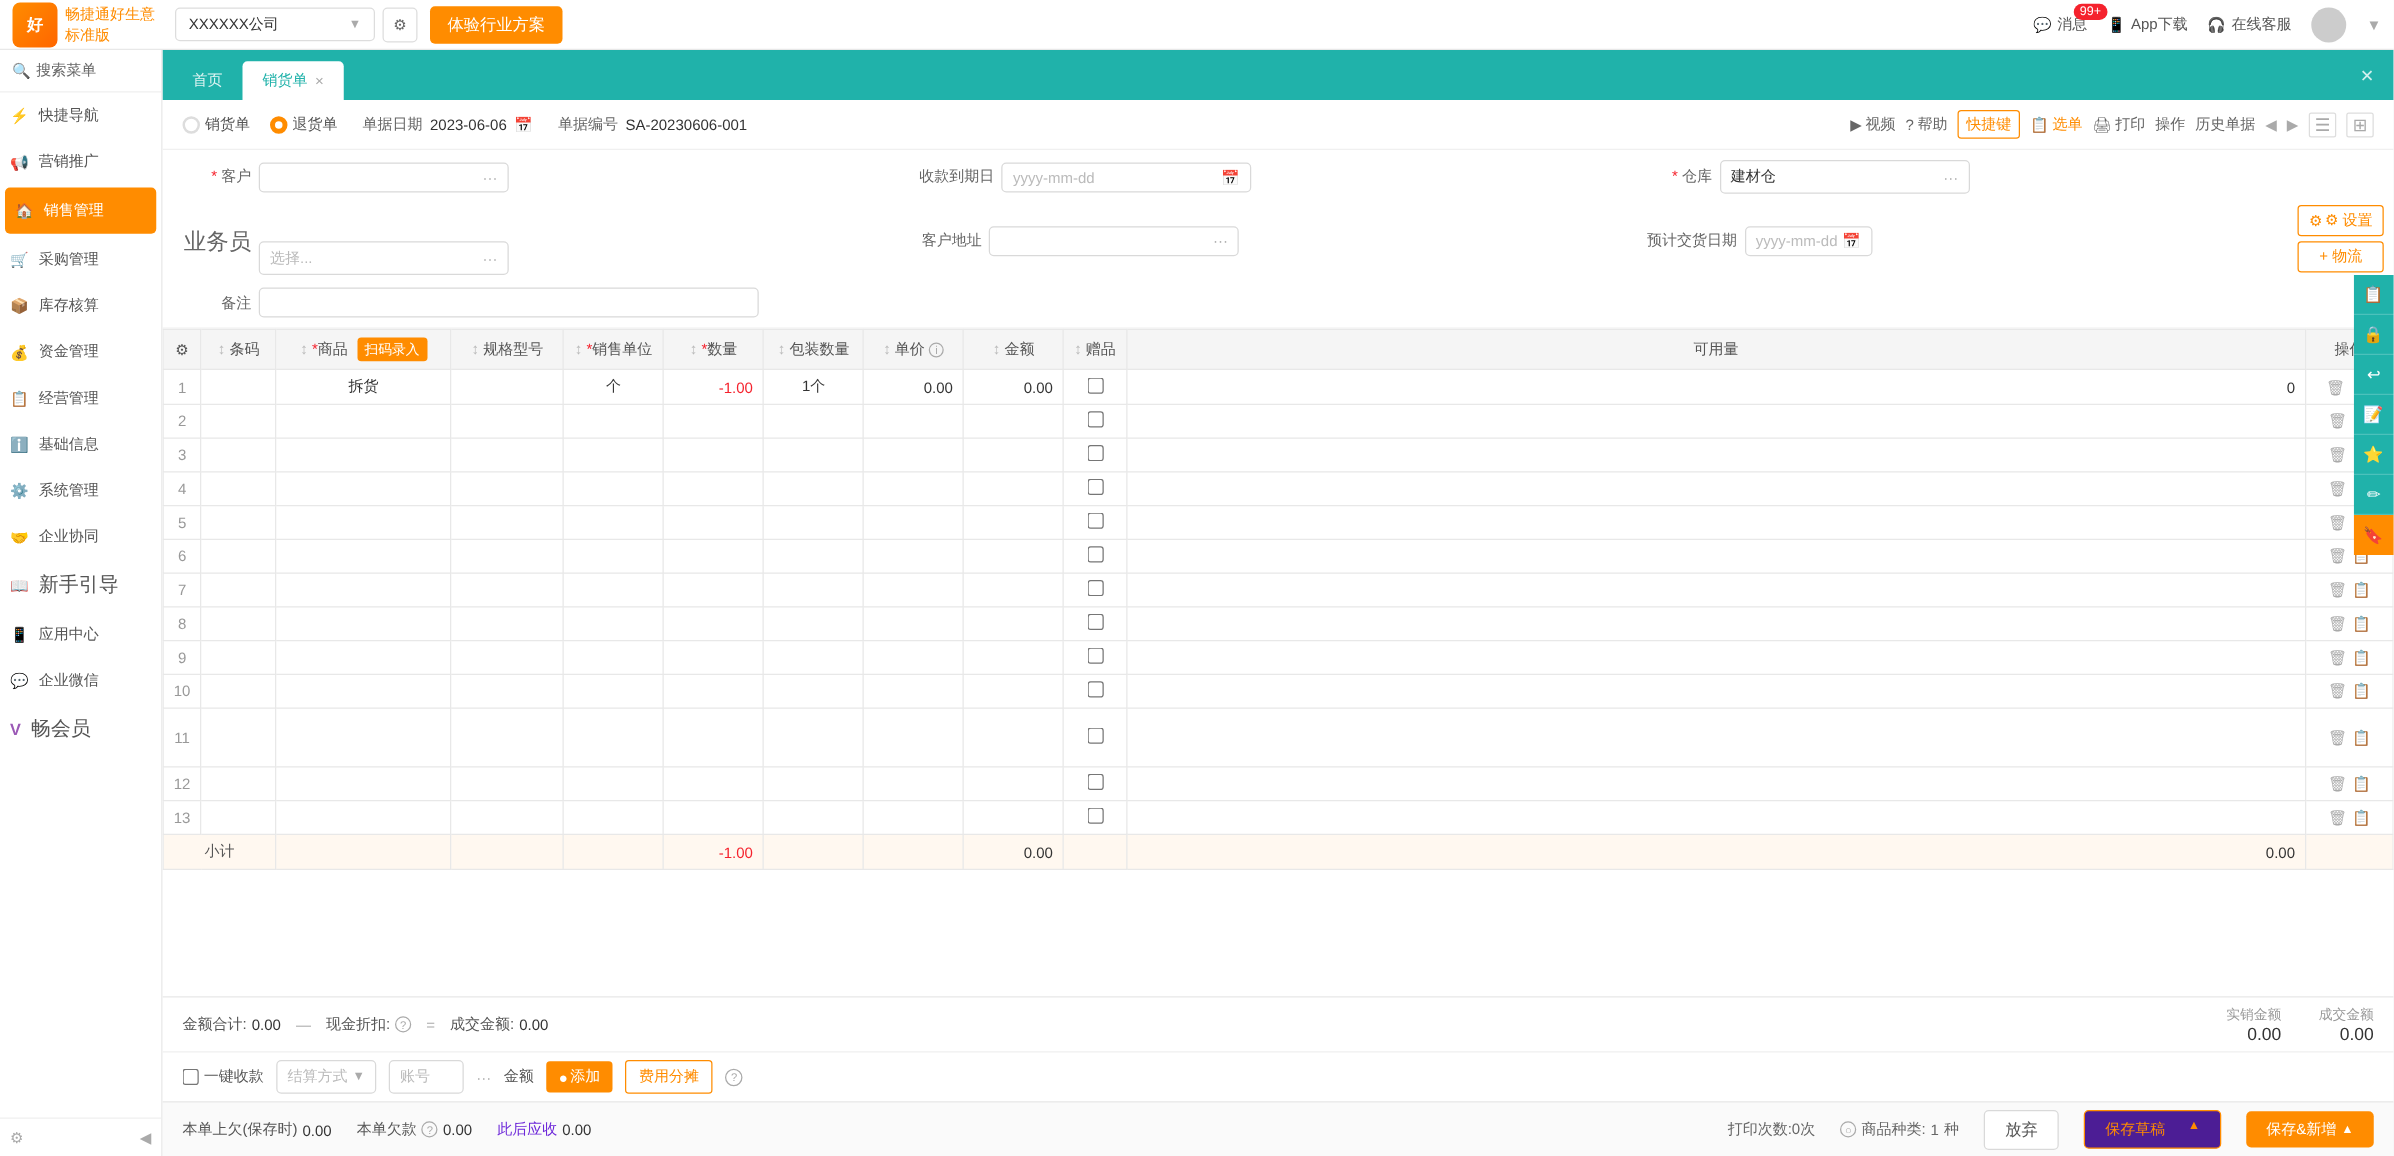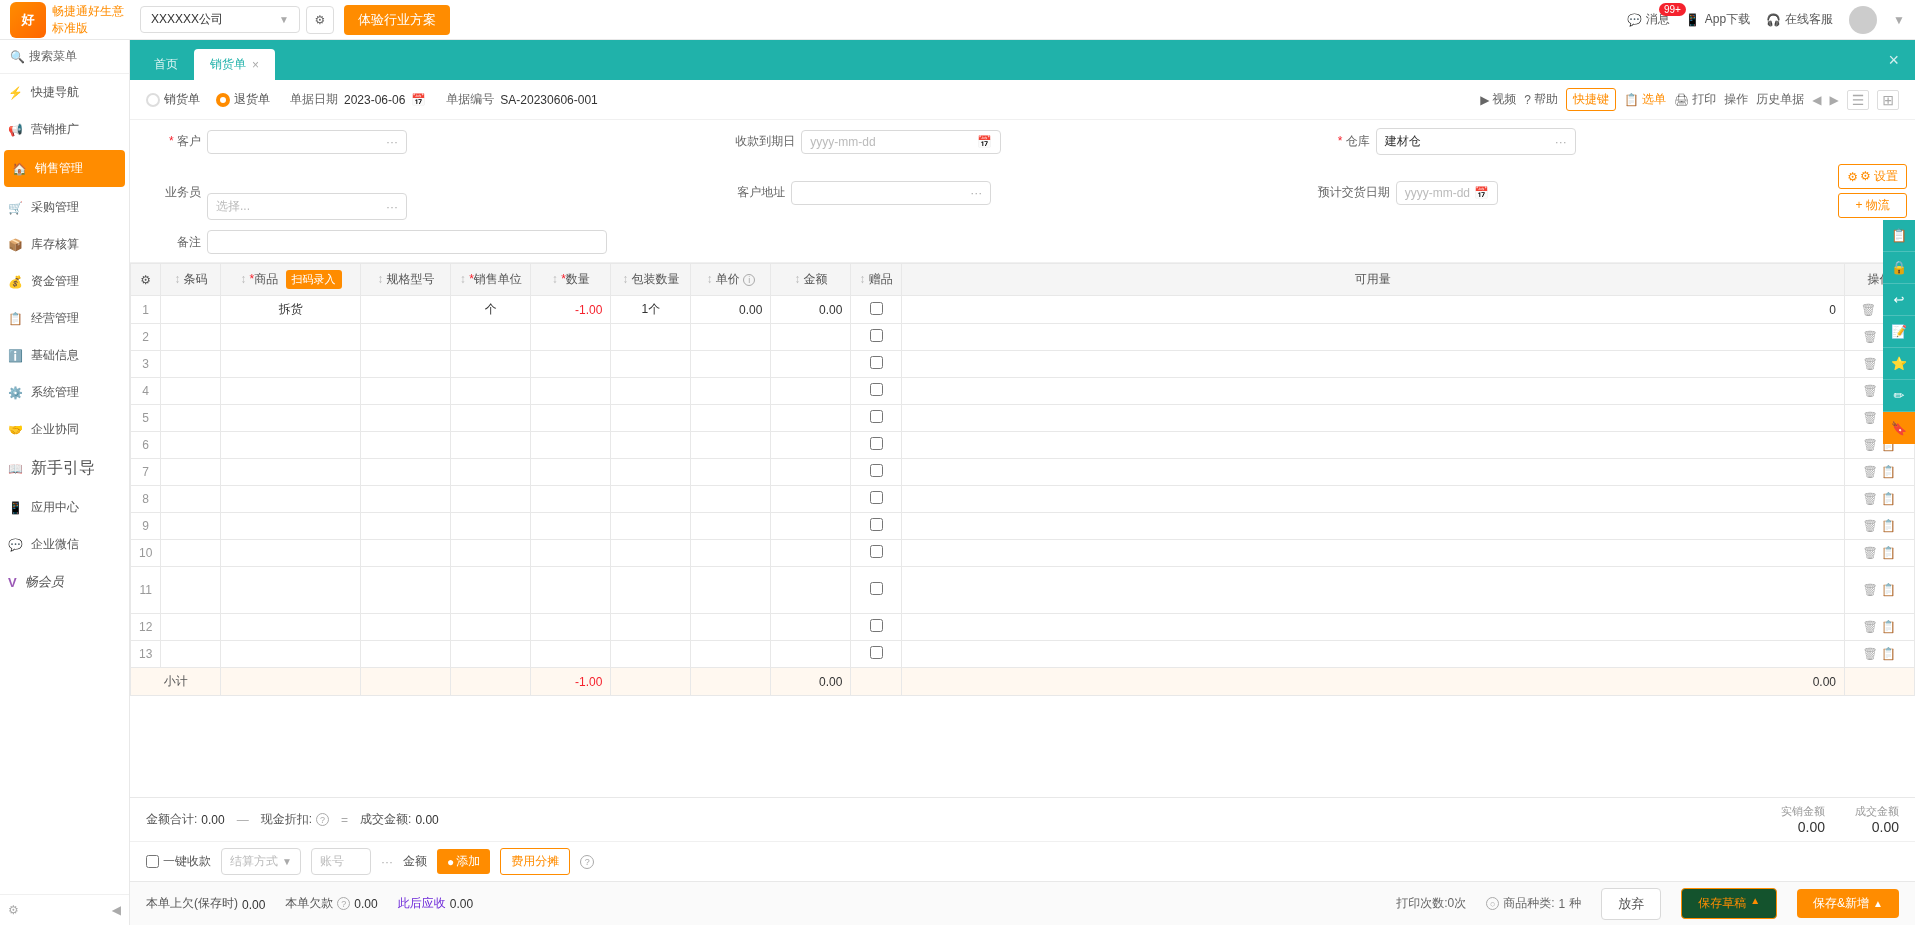--- a/index.html
+++ b/index.html
@@ -106,21 +106,21 @@
     <div style="padding:10px 8px; display:flex; align-items:center; gap:8px; cursor:pointer; color:#555;">
       <span>📱</span>
       <span style="font-size:12px;">应用中心</span>
     </div>
     <div style="padding:10px 8px; display:flex; align-items:center; gap:8px; cursor:pointer; color:#555;">
       <span>💬</span>
       <span style="font-size:12px;">企业微信</span>
     </div>
     <div style="padding:10px 8px; display:flex; align-items:center; gap:8px; cursor:pointer; color:#555;">
       <span style="font-size:13px; color:#9b59b6; font-weight:bold;">V</span>
-      <span style="font-size:13px;font-style:italic;">畅会员</span>
+      <span style="font-size:16px;">畅会员</span>
     </div>
 
     <div style="margin-top:auto; padding:8px; display:flex; justify-content:space-between; border-top:1px solid #f0f0f0;">
       <div style="color:#aaa; cursor:pointer;">⚙</div>
       <div style="color:#aaa; cursor:pointer;">◀</div>
     </div>
   </div>
 
   <div style="flex:1; display:flex; flex-direction:column; overflow:hidden; position:relative;">
 
@@ -225,21 +225,21 @@
               <span>⚙</span>
               <span>⚙ 设置</span>
             </button>
             <button style="border:1px solid #ff8c00; background:white; color:#ff8c00; border-radius:3px; padding:3px 8px; cursor:pointer; font-size:11px;">
               <span>+ 物流</span>
             </button>
           </div>
         </div>
 
         <div style="display:flex; align-items:center; gap:6px; margin-top:4px;">
-          <span style="color:#666; font-size:12px; min-width:55px; text-align:right;">业务员</span>
+          <span style="color:#666; font-size:18px; min-width:55px; text-align:right;">业务员</span>
           <div style="flex:1; border:1px solid #d9d9d9; border-radius:4px; padding:4px 8px; font-size:12px; color:#bbb; cursor:pointer; display:flex; align-items:center; justify-content:space-between; max-width:200px;margin-top:28px;">
             <span style="color:#bbb;">选择...</span>
             <span style="color:#aaa;">···</span>
           </div>
         </div>
 
         <div style="display:flex; align-items:center; gap:6px; margin-top:4px;">
           <span style="color:#666; font-size:12px; min-width:55px; text-align:right;">客户地址</span>
           <div style="flex:1; border:1px solid #d9d9d9; border-radius:4px; padding:4px 8px; font-size:12px; color:#bbb; cursor:pointer; display:flex; align-items:center; justify-content:space-between; max-width:200px;">
             <span></span>
@@ -578,21 +578,21 @@
         <span>打印次数:0次</span>
       </div>
       <div style="display:flex; align-items:center; gap:4px; color:#666;">
         <span style="color:#aaa; cursor:pointer; border:1px solid #aaa; border-radius:50%; width:13px; height:13px; display:inline-flex; align-items:center; justify-content:center; font-size:9px;">○</span>
         <span>商品种类:</span>
         <span>1</span>
         <span>种</span>
       </div>
 
       <button style="border:1px solid #d9d9d9; background:white; color:#555; border-radius:4px; padding:6px 16px; cursor:pointer; font-size:13px;">放弃</button>
-      <button style="border:1px solid #ff8c00; background:#14532d; color:#ff8c00; border-radius:4px; padding:6px 16px; cursor:pointer; font-size:13px; display:flex; gap:4px;">
+      <button style="border:1px solid #ff8c00; background:#4c1d95; color:#ff8c00; border-radius:4px; padding:6px 16px; cursor:pointer; font-size:13px; display:flex; gap:18px;">
         <span>保存草稿</span>
         <span style="font-size:10px;">▲</span>
       </button>
       <button style="background:#ff8c00; color:white; border:none; border-radius:4px; padding:6px 16px; cursor:pointer; font-size:13px; display:flex; align-items:center; gap:4px;">
         <span>保存&amp;新增</span>
         <span style="font-size:10px;">▲</span>
       </button>
     </div>
   </div>
 

